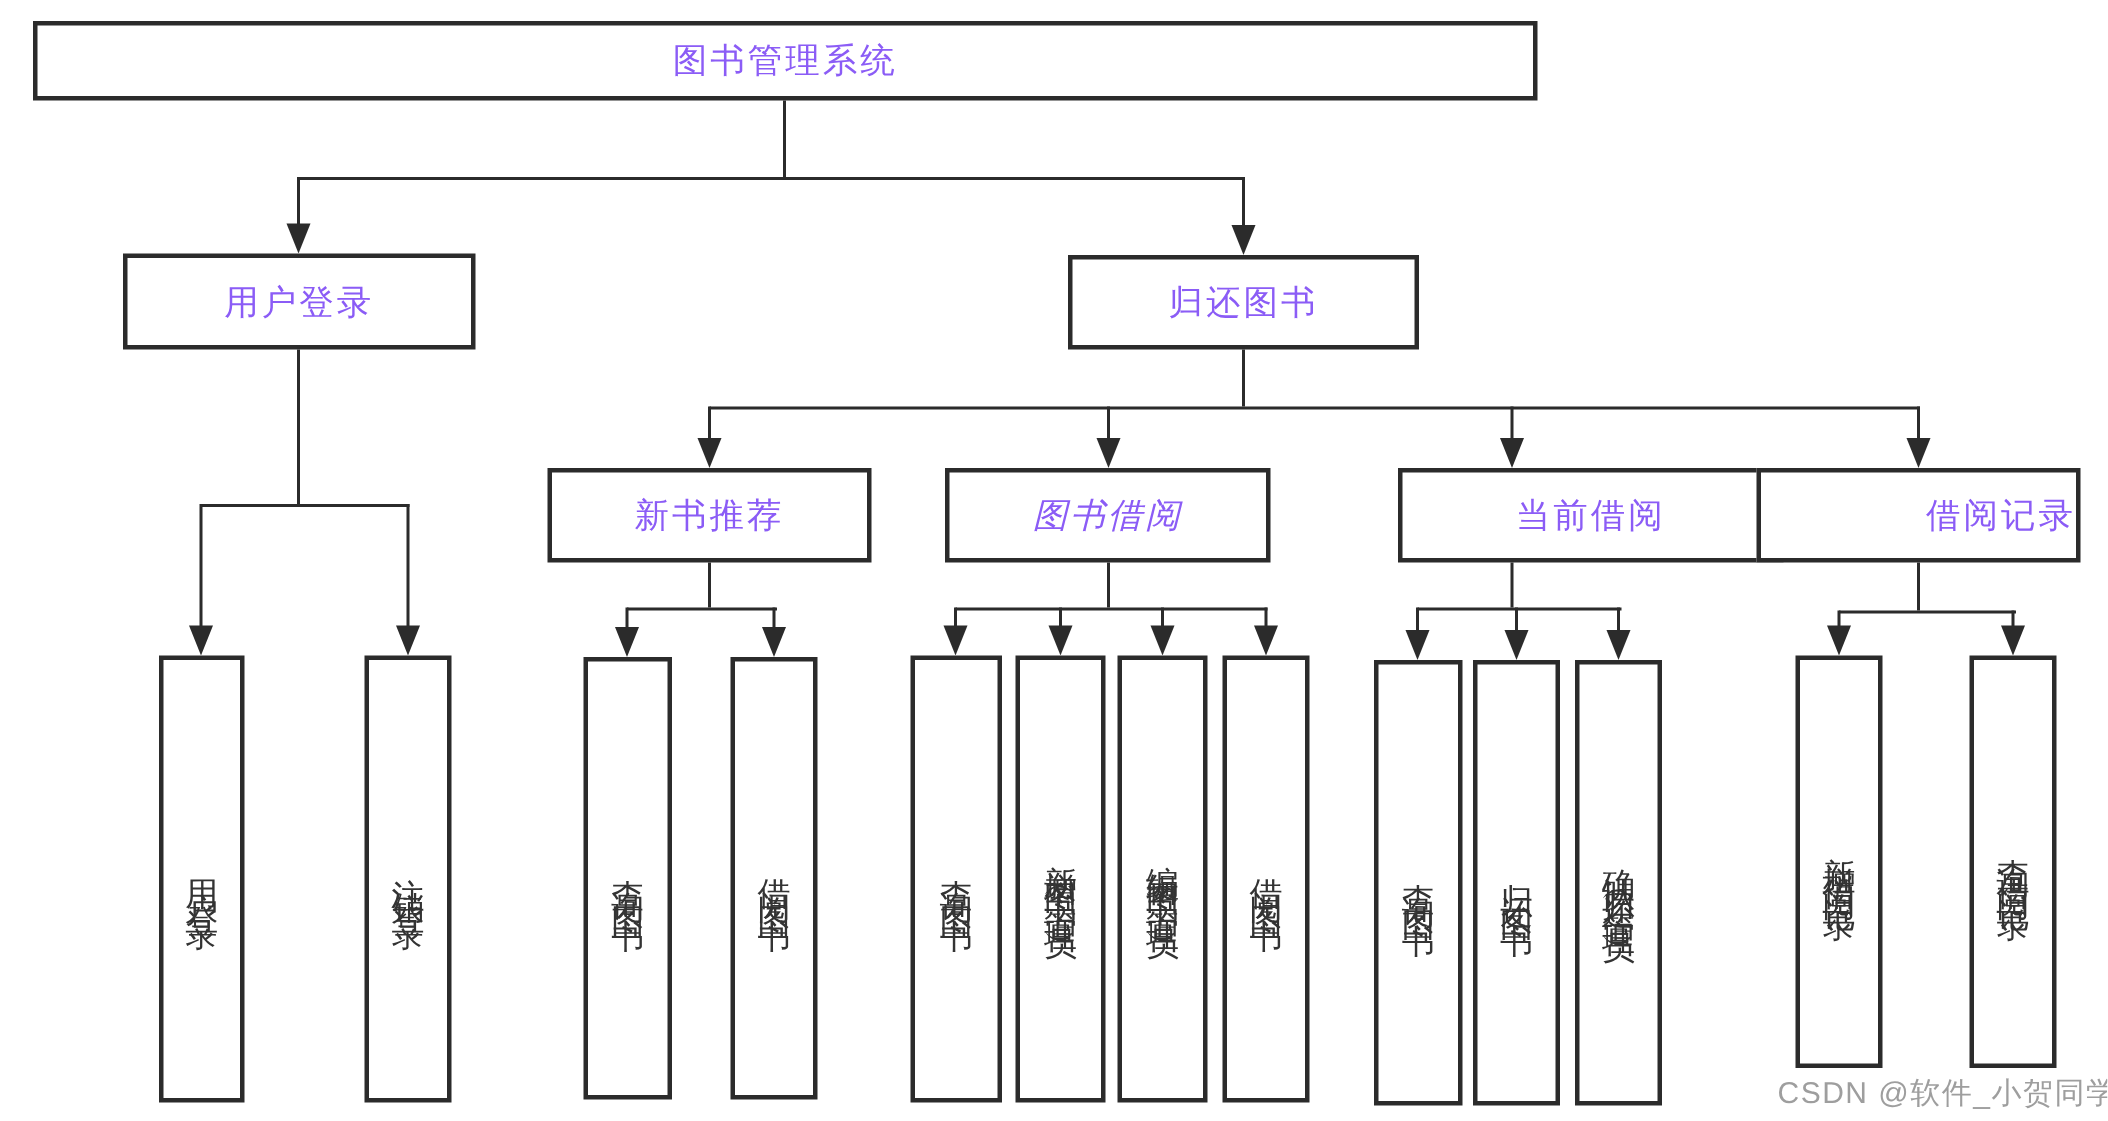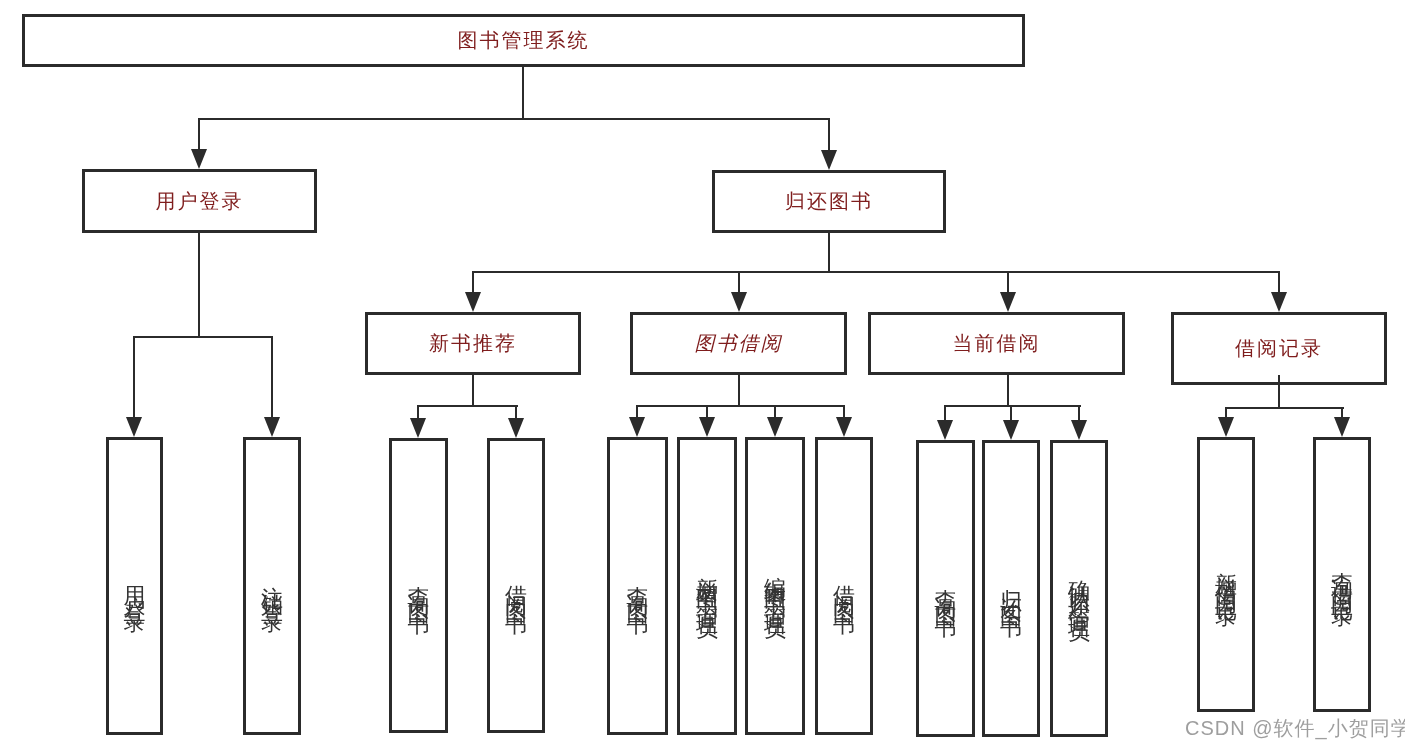--- a/index.html
+++ b/index.html
@@ -1,20 +1,20 @@
 <!DOCTYPE html>
 <html><head>
 <meta charset="utf-8">
 <style>
   html,body{margin:0;padding:0;background:#fff;}
   .stage{position:relative;width:1405px;height:747px;background:#ffffff;
          font-family:"Liberation Sans",sans-serif;overflow:hidden;}
   .node{position:absolute;box-sizing:border-box;border:3px solid #2b2b2b;
         background:#fff;display:flex;align-items:center;justify-content:center;}
-  .hlabel{font-size:20px;color:#7f1d1d;letter-spacing:2px;white-space:nowrap;}
+  .hlabel{font-size:23px;color:#8b5cf6;letter-spacing:2px;white-space:nowrap;}
   .vtext{writing-mode:vertical-rl;text-orientation:mixed;font-size:22px;
          color:#333;letter-spacing:9px;line-height:1;}
   .hline{position:absolute;height:2px;background:#2b2b2b;}
   .vline{position:absolute;width:2px;background:#2b2b2b;}
   .arrow{position:absolute;width:18px;}
   .arrow::before{content:"";position:absolute;left:8px;top:0;width:2px;
                  height:calc(100% - 18px);background:#2b2b2b;}
   .arrow::after{content:"";position:absolute;bottom:0;left:1px;width:0;height:0;
                 border-left:8px solid transparent;border-right:8px solid transparent;
                 border-top:20px solid #2b2b2b;}
@@ -60,24 +60,24 @@
   <div class="arrow" style="left:730px;top:271px;height:41px;"></div>
   <div class="arrow" style="left:999px;top:271px;height:41px;"></div>
   <div class="arrow" style="left:1270px;top:271px;height:41px;"></div>
 
   <div class="node" style="left:365px;top:312px;width:216px;height:63px;">
     <span class="hlabel">新书推荐</span>
   </div>
   <div class="node" style="left:630px;top:312px;width:217px;height:63px;font-style:italic;">
     <span class="hlabel">图书借阅</span>
   </div>
-  <div class="node" style="left:868px;top:312px;width:257px;height:63px;">
+  <div class="node" style="left:932px;top:312px;width:257px;height:63px;">
     <span class="hlabel">当前借阅</span>
   </div>
-  <div class="node" style="left:1171px;top:312px;width:216px;height:73px;">
+  <div class="node" style="left:1171px;top:312px;width:216px;height:63px;justify-content:flex-end;">
     <span class="hlabel">借阅记录</span>
   </div>
 
   <div class="vline" style="left:472px;top:375px;height:30px;"></div>
   <div class="hline" style="left:418px;top:405px;width:100px;"></div>
   <div class="arrow" style="left:409px;top:405px;height:33px;"></div>
   <div class="arrow" style="left:507px;top:405px;height:33px;"></div>
 
   <div class="node" style="left:389px;top:438px;width:59px;height:295px;">
     <span class="vtext">查询图书</span>

